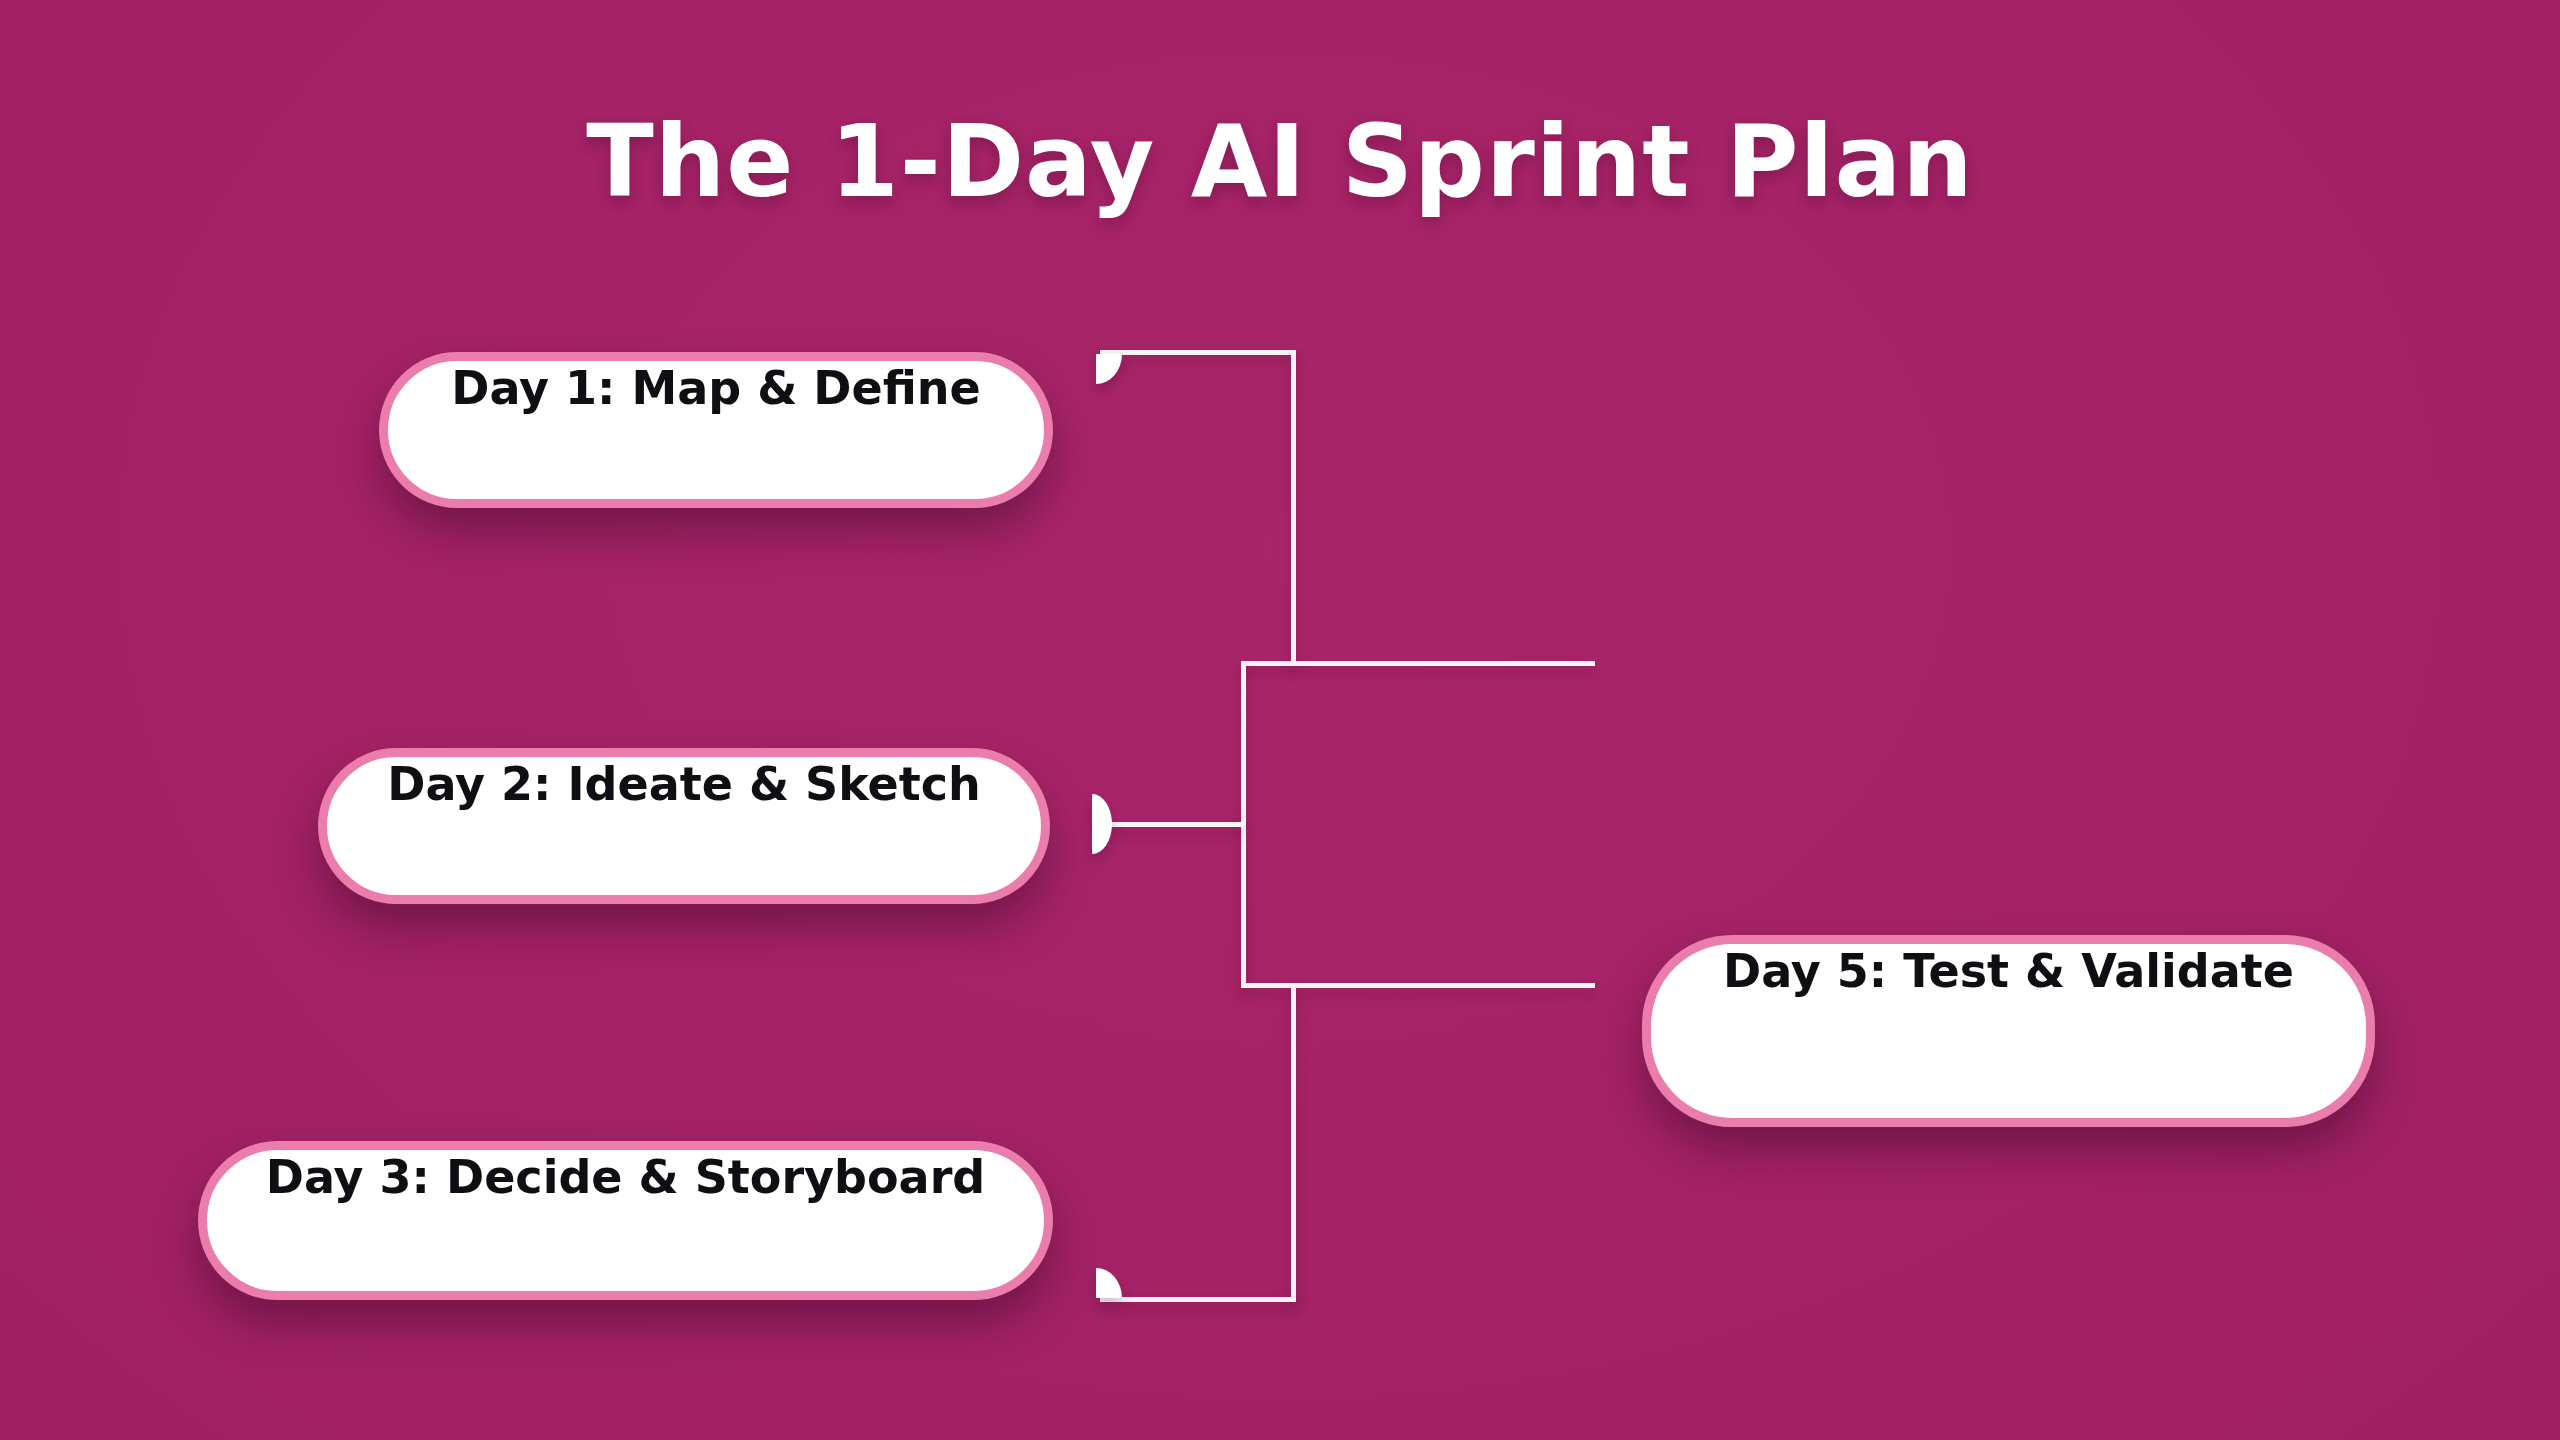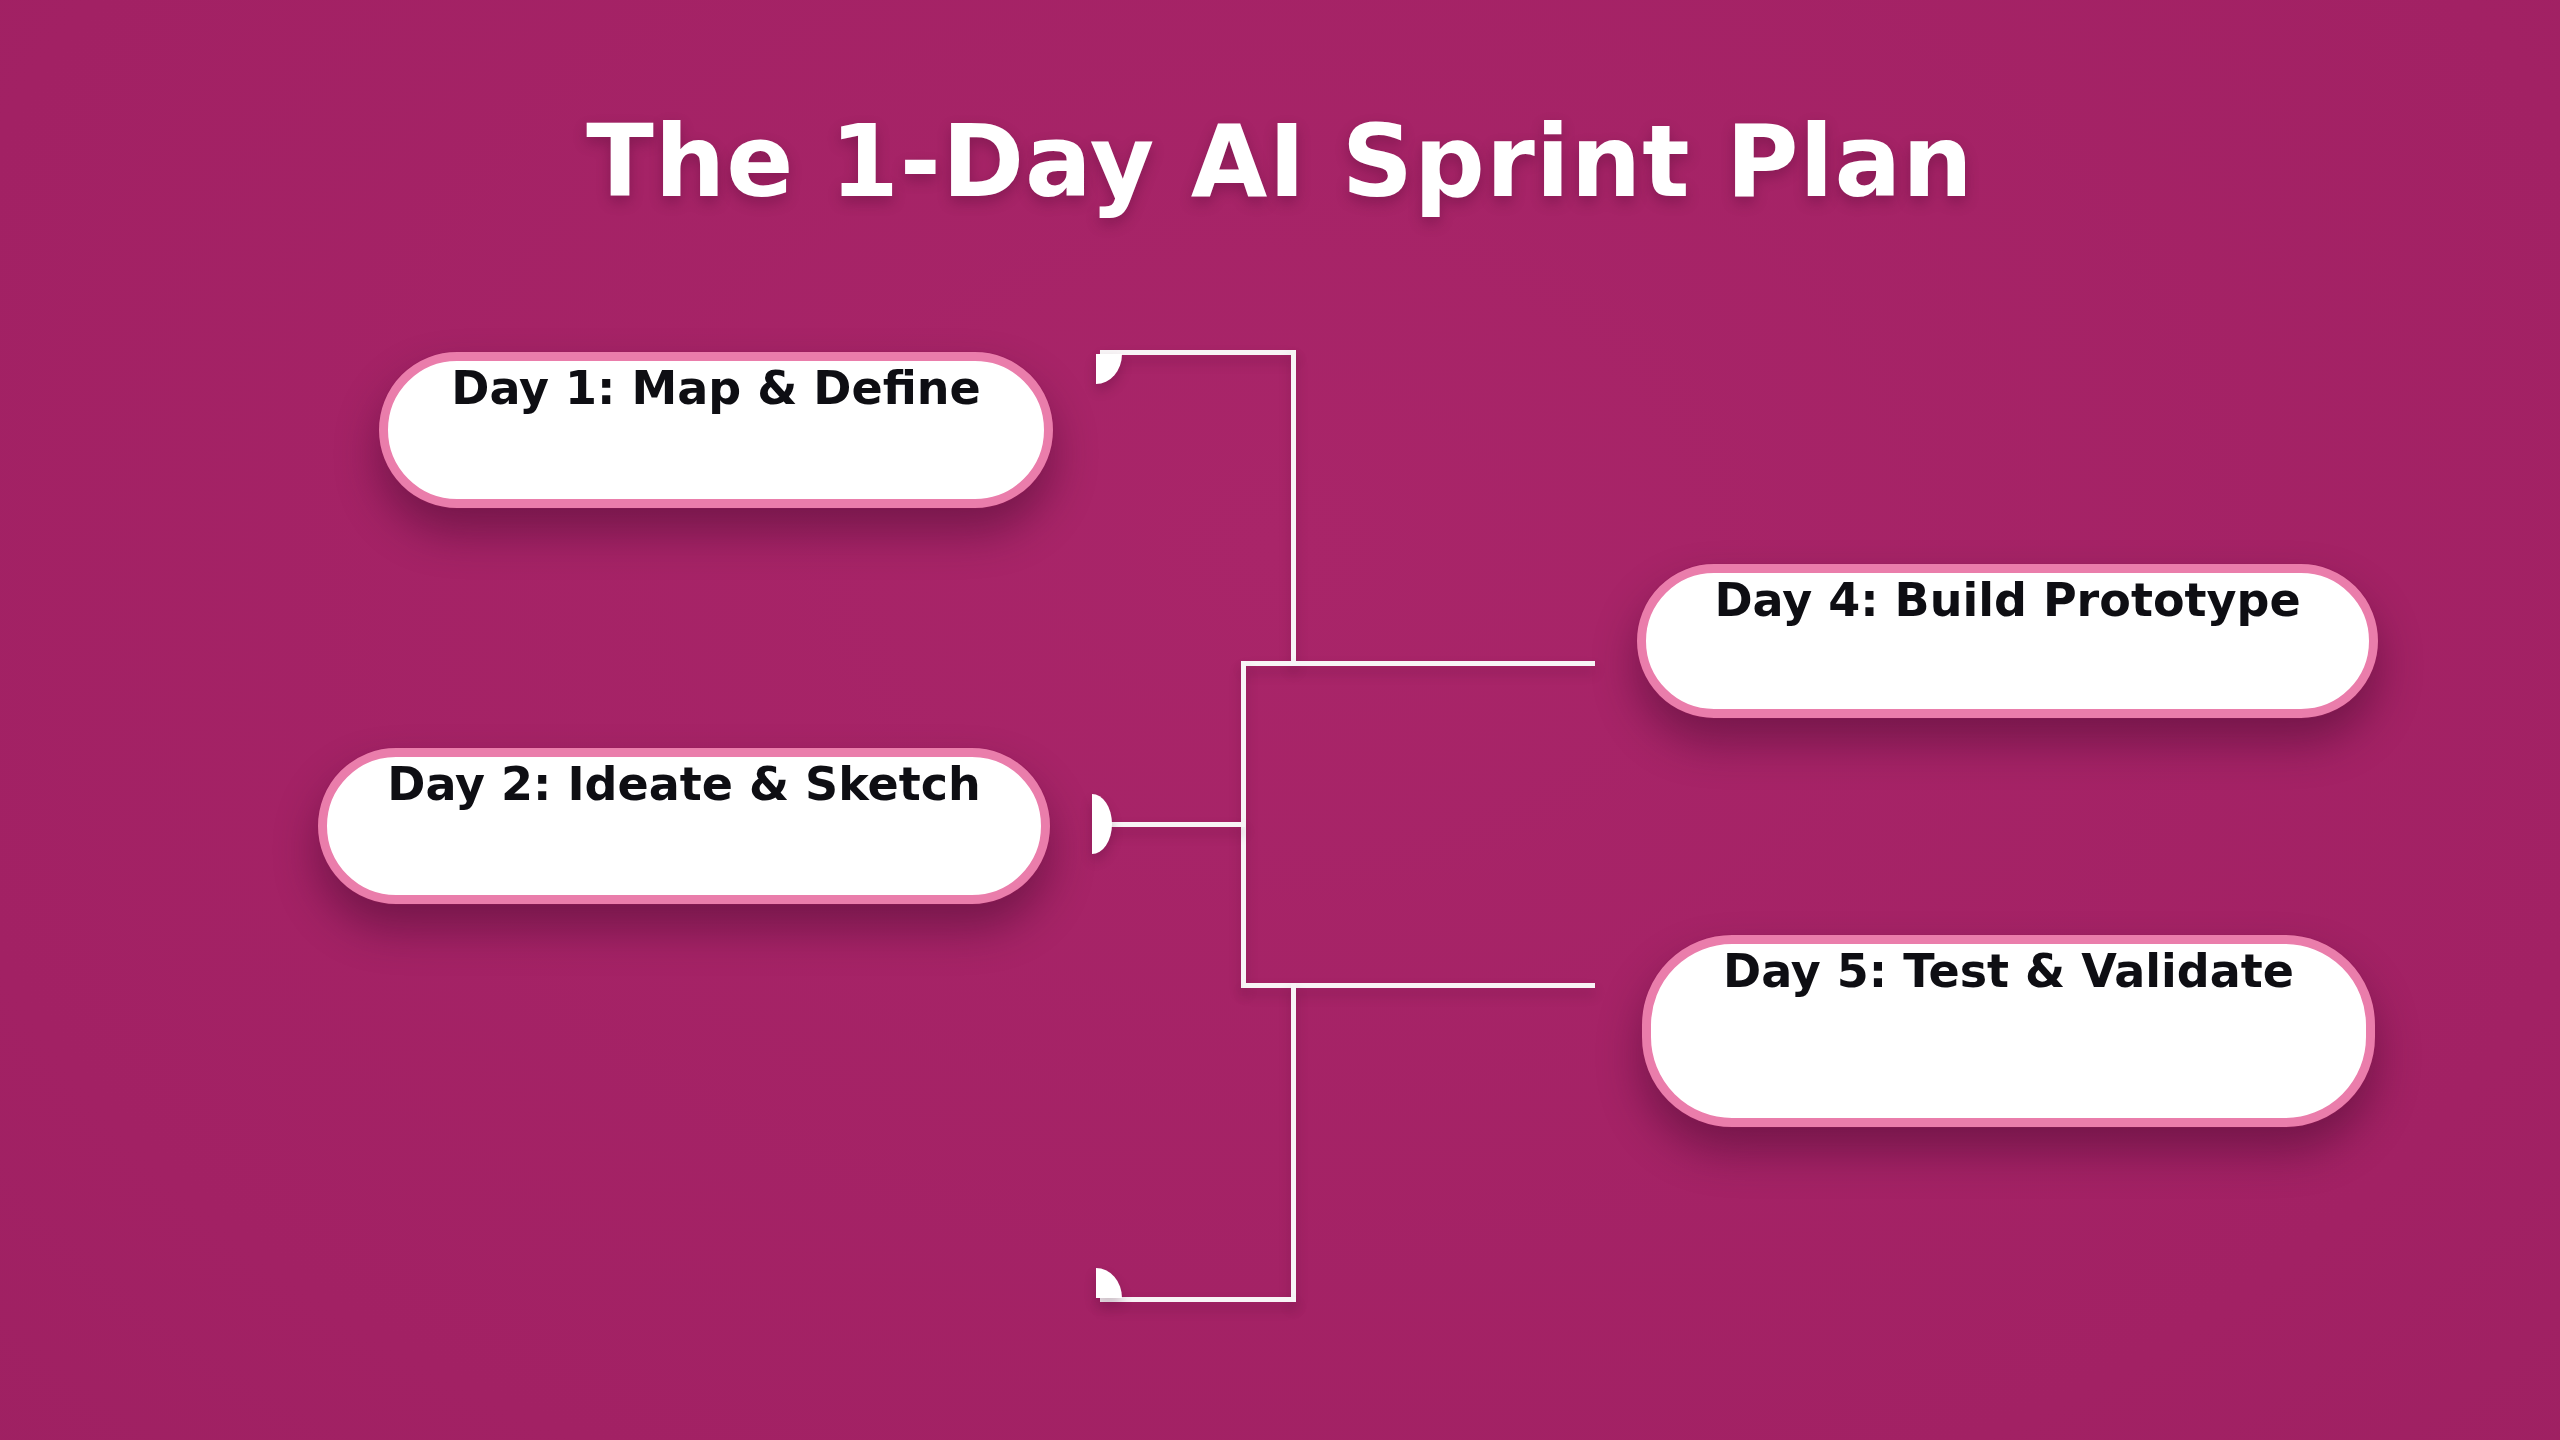--- a/index.html
+++ b/index.html
@@ -95,20 +95,20 @@
   <div class="cap" id="cap-day1"></div>
   <div class="cap" id="cap-day2"></div>
   <div class="cap" id="cap-day3"></div>
 
   <div class="pill" id="pill-day1">
     <span>Day 1: Map &amp; Define</span>
   </div>
   <div class="pill" id="pill-day2">
     <span>Day 2: Ideate &amp; Sketch</span>
   </div>
-  <div class="pill" id="pill-day4">
-    <span>Day 4: Build Prototype</span>
+  <div class="pill" id="pill-day3">
+    <span>Day 3: Decide &amp; Storyboard</span>
   </div>
   <div class="pill" id="pill-day5">
     <span>Day 5: Test &amp; Validate</span>
   </div>
 
 </div>
 
 </body></html>

